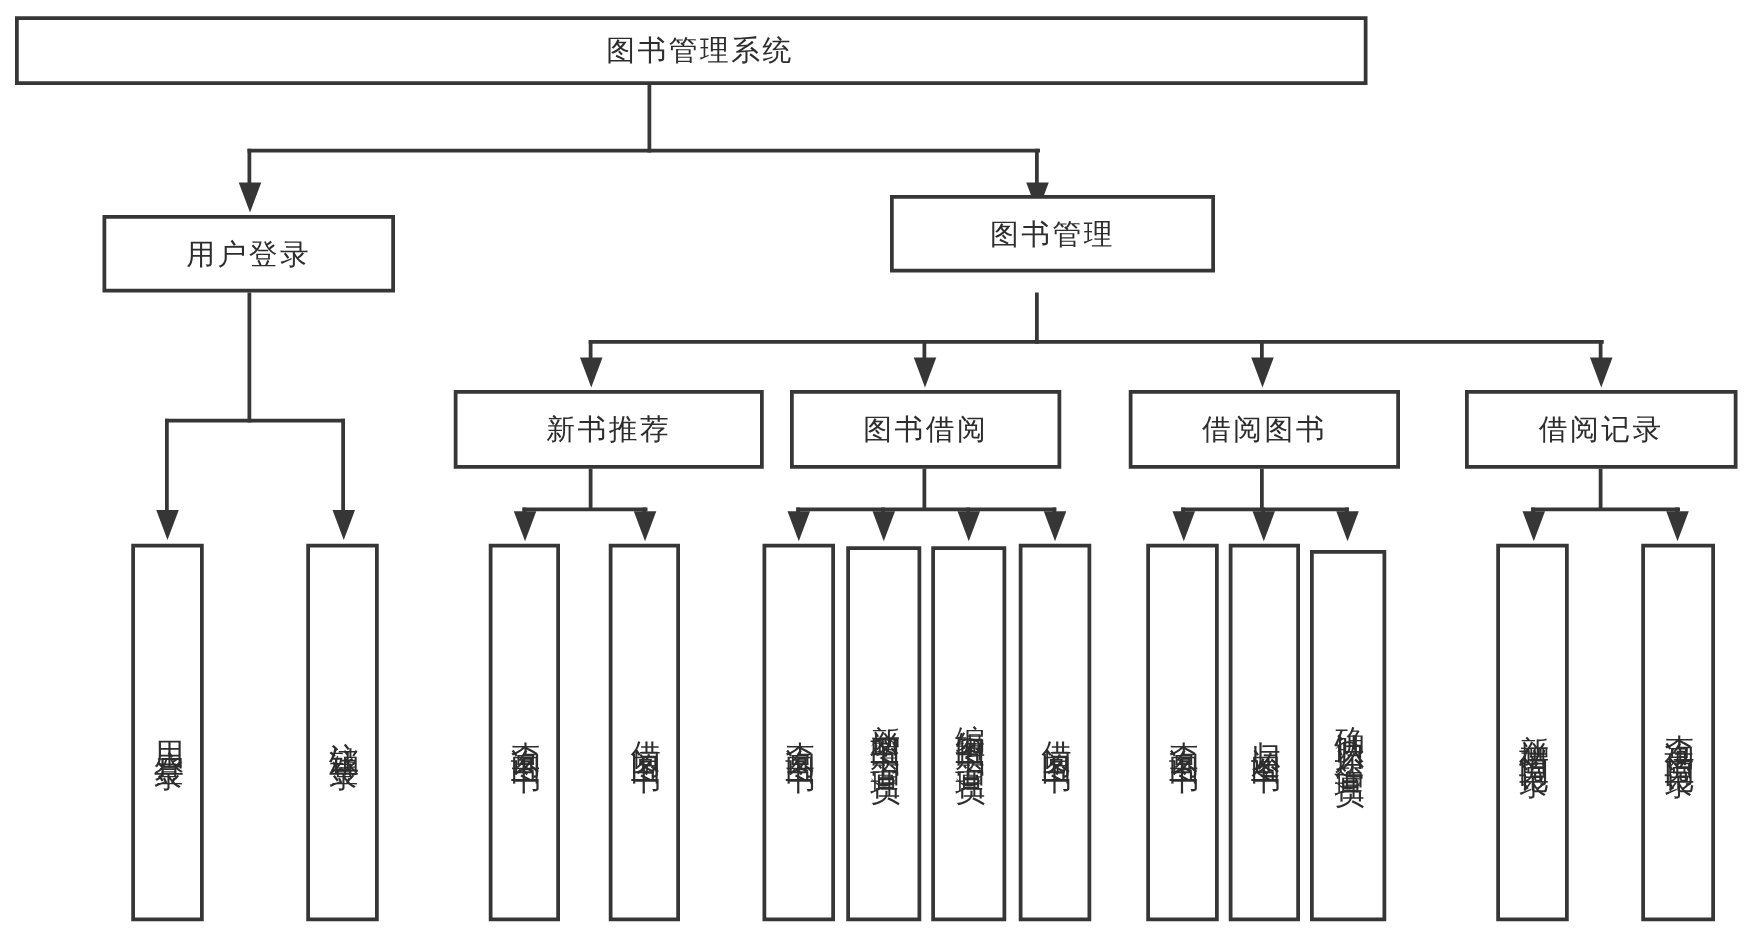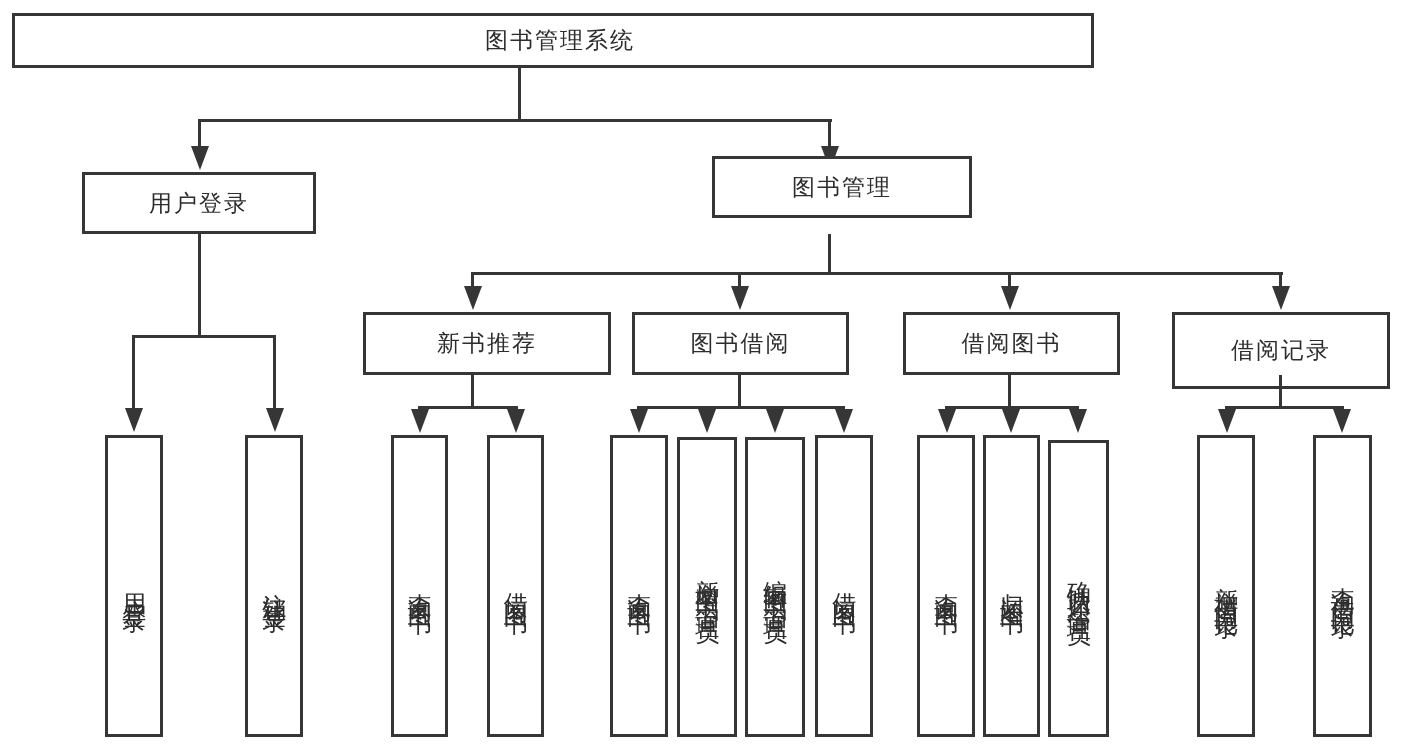--- a/index.html
+++ b/index.html
@@ -102,21 +102,21 @@
 
   <div class="box" style="left:363px; top:312px; width:248px; height:63px;">
     <span>新书推荐</span>
   </div>
   <div class="box" style="left:632px; top:312px; width:217px; height:63px;font-family:Liberation Mono, monospace;">
     <span>图书借阅</span>
   </div>
   <div class="box" style="left:903px; top:312px; width:217px; height:63px;">
     <span>借阅图书</span>
   </div>
-  <div class="box" style="left:1172px; top:312px; width:218px; height:77px;">
+  <div class="box" style="left:1172px; top:312px; width:218px; height:63px;">
     <span>借阅记录</span>
   </div>
 
   <div class="vl" style="left:471px; top:375px; height:33px;"></div>
   <div class="hl" style="left:418px; top:406px; width:100px;"></div>
   <div class="vl" style="left:418px; top:406px; height:10px;"></div>
   <div class="ah" style="left:411px; top:409px;"></div>
   <div class="vl" style="left:514px; top:406px; height:10px;"></div>
   <div class="ah" style="left:507px; top:409px;"></div>
 

